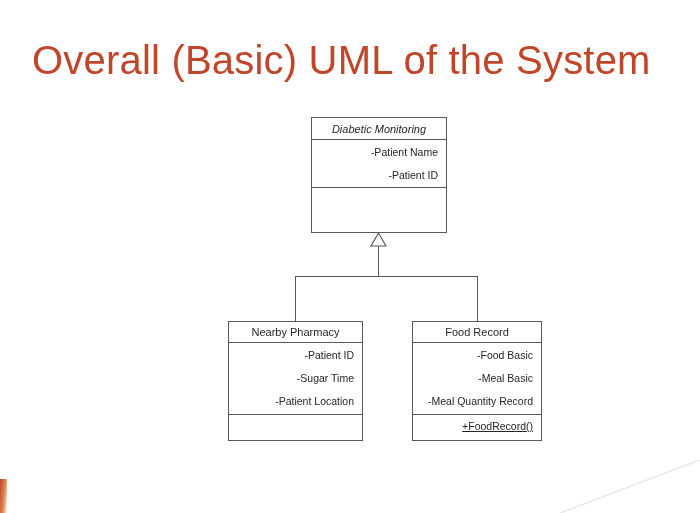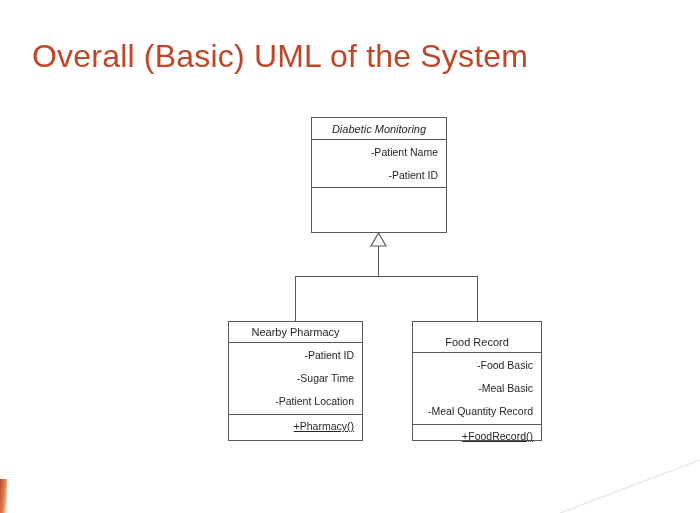--- a/index.html
+++ b/index.html
@@ -14,21 +14,21 @@
     overflow: hidden;
     font-family: "Liberation Sans", sans-serif;
     background: #ffffff;
   }
 
   
   #slide-title {
     position: absolute;
     left: 32px;
     top: 38px;
-    font-size: 32px;
+    font-size: 40px;
     font-weight: 400;
     letter-spacing: 0.2px;
     color: #C0462A;
     white-space: nowrap;
   }
 
   
   #uml-diagram {
     position: absolute;
     left: 0;
@@ -77,21 +77,21 @@
   #class-diabetic-monitoring .ops  { height: 44px; }
 
   
   #class-nearby-pharmacy { left: 228px; top: 321px; width: 135px; height: 120px; }
   #class-nearby-pharmacy .uml-header { height: 21px; }
   #class-nearby-pharmacy .attrs { height: 72px; }
   #class-nearby-pharmacy .ops  { height: 25px; padding-top: 6px; }
 
   
   #class-food-record { left: 412px; top: 321px; width: 130px; height: 120px; }
-  #class-food-record .uml-header { height: 21px; margin-top: 10px; }
+  #class-food-record .uml-header { height: 21px; }
   #class-food-record .attrs { height: 72px; }
   #class-food-record .ops  { height: 25px; padding-top: 6px; }
 
   
   .conn {
     position: absolute;
     background: #595959;
   }
   .conn-v { width: 1px; }
   .conn-h { height: 1px; }
@@ -151,23 +151,20 @@
   <div class="conn conn-v" id="conn-left-drop"></div>
   <div class="conn conn-v" id="conn-right-drop"></div>
 
   <div class="uml-class" id="class-nearby-pharmacy">
     <div class="uml-header">Nearby Pharmacy</div>
     <div class="uml-section attrs">
       <div class="uml-item">-Patient ID</div>
       <div class="uml-item">-Sugar Time</div>
       <div class="uml-item">-Patient Location</div>
     </div>
-    <div class="uml-section ops">
-      <div class="uml-item method-static">+Pharmacy()</div>
-    </div>
   </div>
 
   <div class="uml-class" id="class-food-record">
     <div class="uml-header">Food Record</div>
     <div class="uml-section attrs">
       <div class="uml-item">-Food Basic</div>
       <div class="uml-item">-Meal Basic</div>
       <div class="uml-item">-Meal Quantity Record</div>
     </div>
     <div class="uml-section ops">

